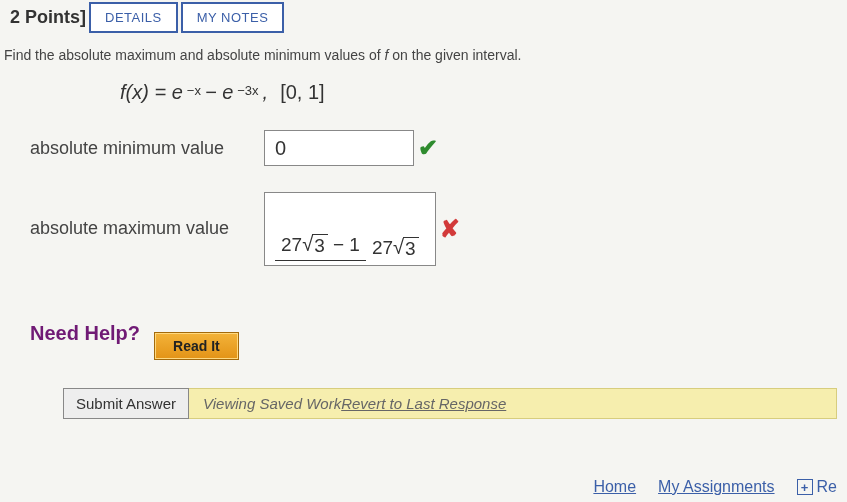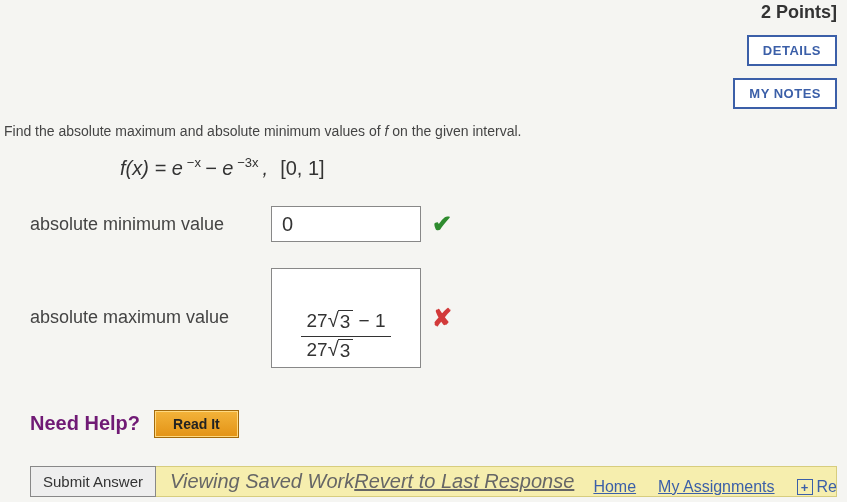--- a/index.html
+++ b/index.html
@@ -7,59 +7,59 @@
       font-family: Arial, Helvetica, sans-serif;
       background: #f5f5f2;
       width: 847px;
       height: 502px;
       overflow: hidden;
       position: relative;
       color: #333;
     }
     .top-row {
       display: flex;
-      align-items: flex-end;
-      gap: 12px;
+      align-items: center;
+      gap: 3px;
       padding: 2px 10px 8px 10px;
-      flex-direction: column;
     }
     .points-label {
       font-weight: bold;
       font-size: 18px;
       color: #333;
     }
     .outline-btn {
       border: 2px solid #3b5fa8;
       background: #fff;
       color: #3b5fa8;
-      font-weight: bold;
+      font-weight: normal;
       font-size: 13px;
       padding: 6px 14px;
       letter-spacing: 0.5px;
     }
     .question-text {
       font-size: 14px;
       color: #444;
       padding: 6px 10px 14px 4px;
     }
     .question-text .fvar { font-style: italic; }
     .equation-row {
       padding: 4px 10px 18px 120px;
       font-size: 20px;
       font-style: italic;
       display: flex;
+      align-items: center;
       gap: 4px;
     }
     .equation-row sup { font-size: 13px; font-style: normal; position: relative; top: -2px;}
     .interval { font-style: normal; margin-left: 8px; }
     .answer-row {
       display: flex;
       align-items: center;
       padding: 8px 18px 18px 30px;
-      gap: 11px;
+      gap: 4px;
     }
     .answer-label {
       font-size: 18px;
       color: #444;
       min-width: 230px;
     }
     .answer-box {
       border: 1px solid #888;
       background: #fff;
       min-width: 150px;
@@ -69,21 +69,22 @@
       display: flex;
       align-items: center;
       justify-content: flex-start;
     }
     .answer-box.tall {
       min-height: 64px;
       justify-content: center;
     }
     .frac {
       display: inline-flex;
-      flex-direction: column;
+      flex-direction: row;
+      align-items: center;
       line-height: 1.1;
       font-size: 19px;
       margin-top: 37px;
     }
     .frac .num { border-bottom: 1.5px solid #333; padding: 0 6px 2px 6px; white-space: nowrap;}
     .frac .den { padding: 2px 6px 0 6px; white-space: nowrap;}
     .sqrt {
       display: inline-flex;
       align-items: flex-start;
     }
@@ -119,44 +120,46 @@
       font-size: 20px;
     }
     .read-it-btn {
       background: linear-gradient(#f3b33a, #e39316);
       border: 1px solid #a36a0b;
       font-size: 14px;
       font-weight: bold;
       padding: 5px 18px;
       color: #222;
       box-shadow: inset 0 0 0 1px #ffd980;
+      margin-top: 24px;
     }
     .submit-row {
       display: flex;
       align-items: stretch;
       padding: 18px 10px 8px 30px;
       gap: 0;
     }
     .submit-btn {
       border: 1px solid #888;
       background: #eee;
       font-size: 15px;
       padding: 6px 12px;
       color: #333;
+      margin-left: 33px;
     }
     .saved-work-bar {
       flex: 1;
       background: #f6eeae;
       border: 1px solid #d7cd7e;
       border-left: none;
       display: flex;
       align-items: center;
       padding: 0 14px;
       font-style: italic;
-      font-size: 20px;
+      font-size: 15px;
       color: #666;
     }
     .saved-work-bar .revert { text-decoration: underline; margin-left: 0; cursor: pointer; }
     .footer-row {
       position: absolute;
       bottom: 6px;
       right: 10px;
       display: flex;
       align-items: center;
       gap: 22px;

